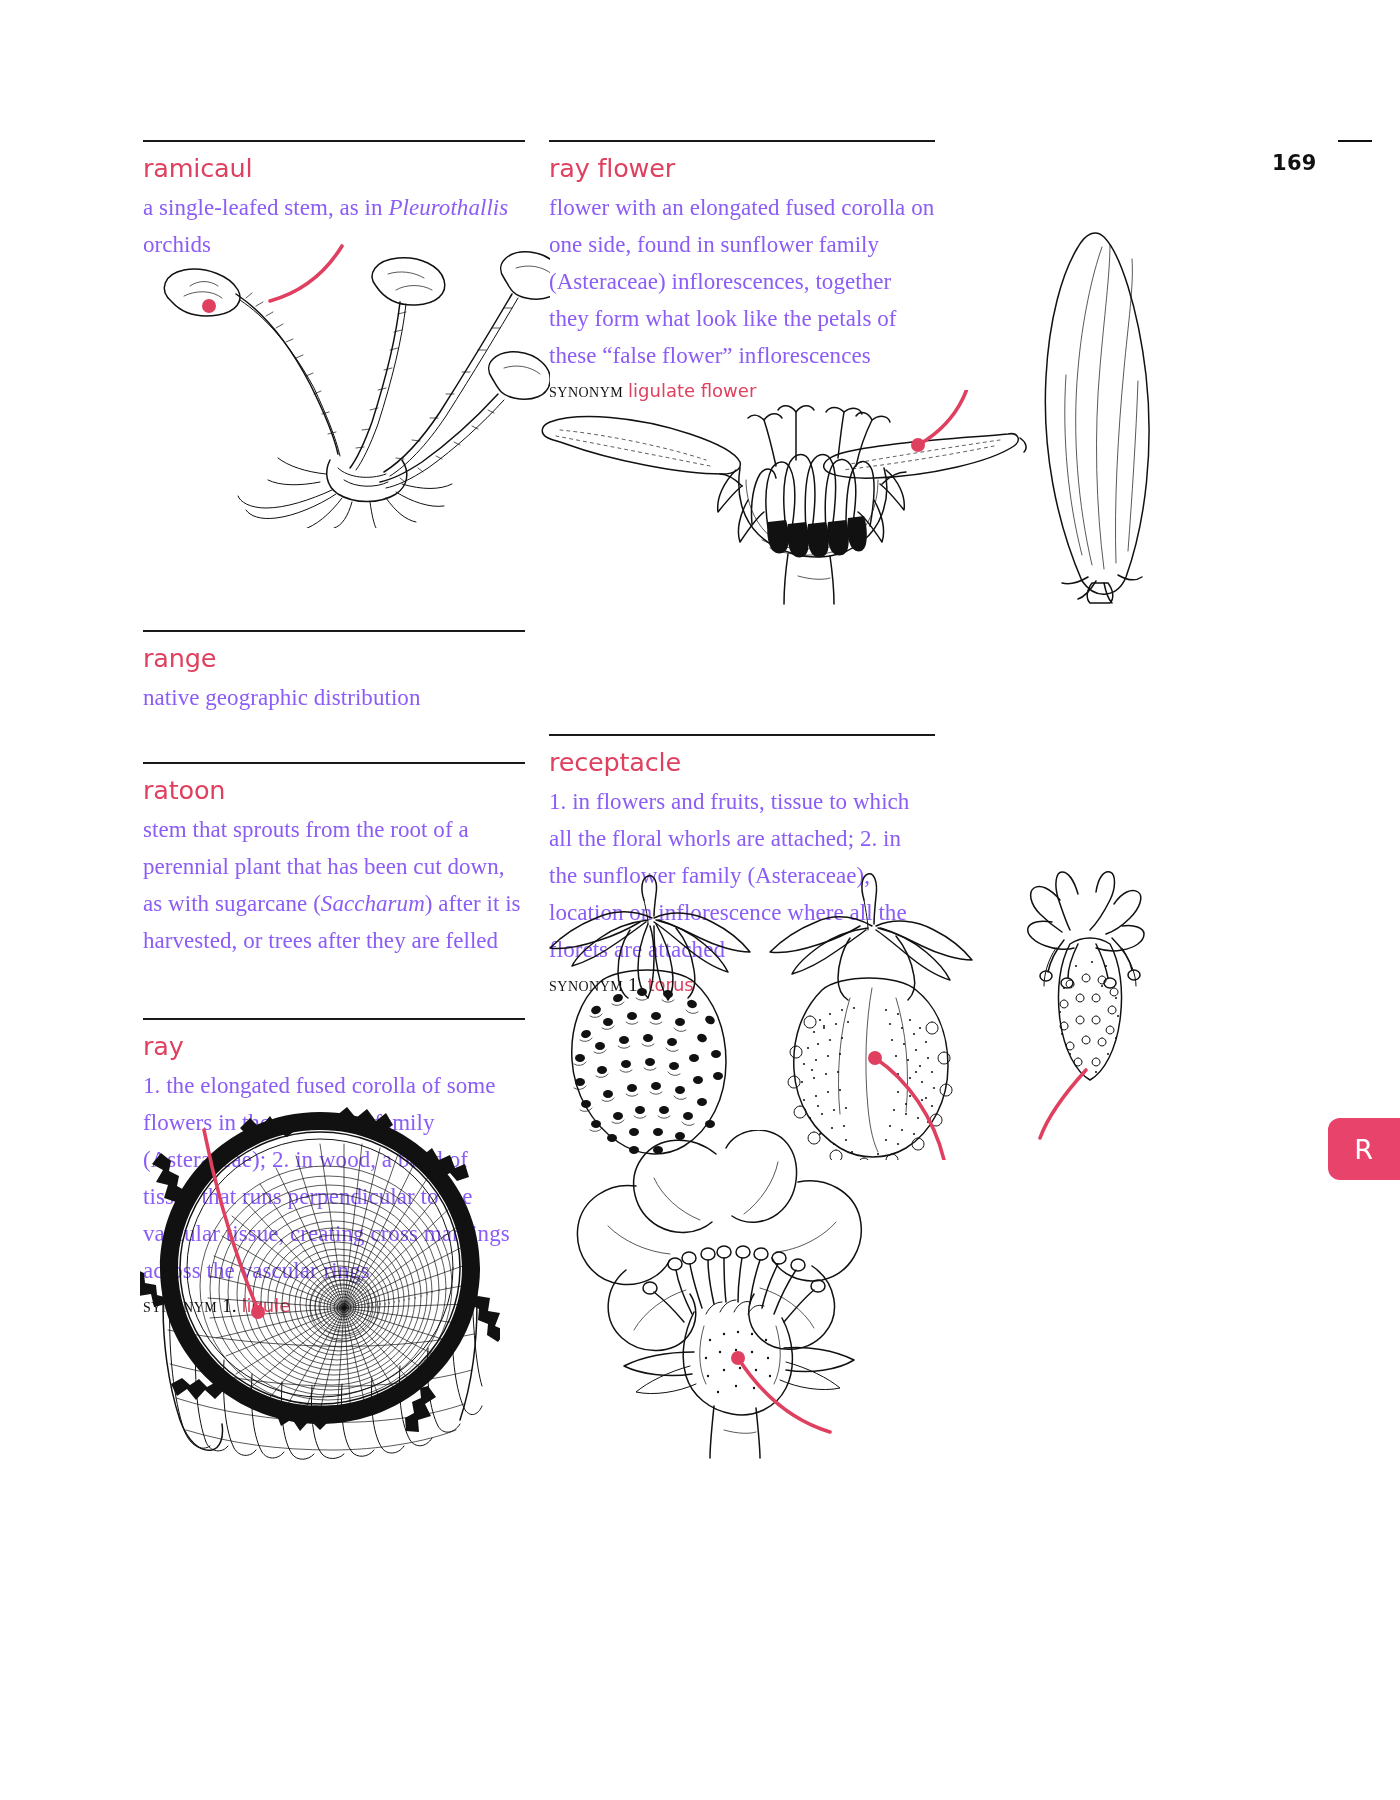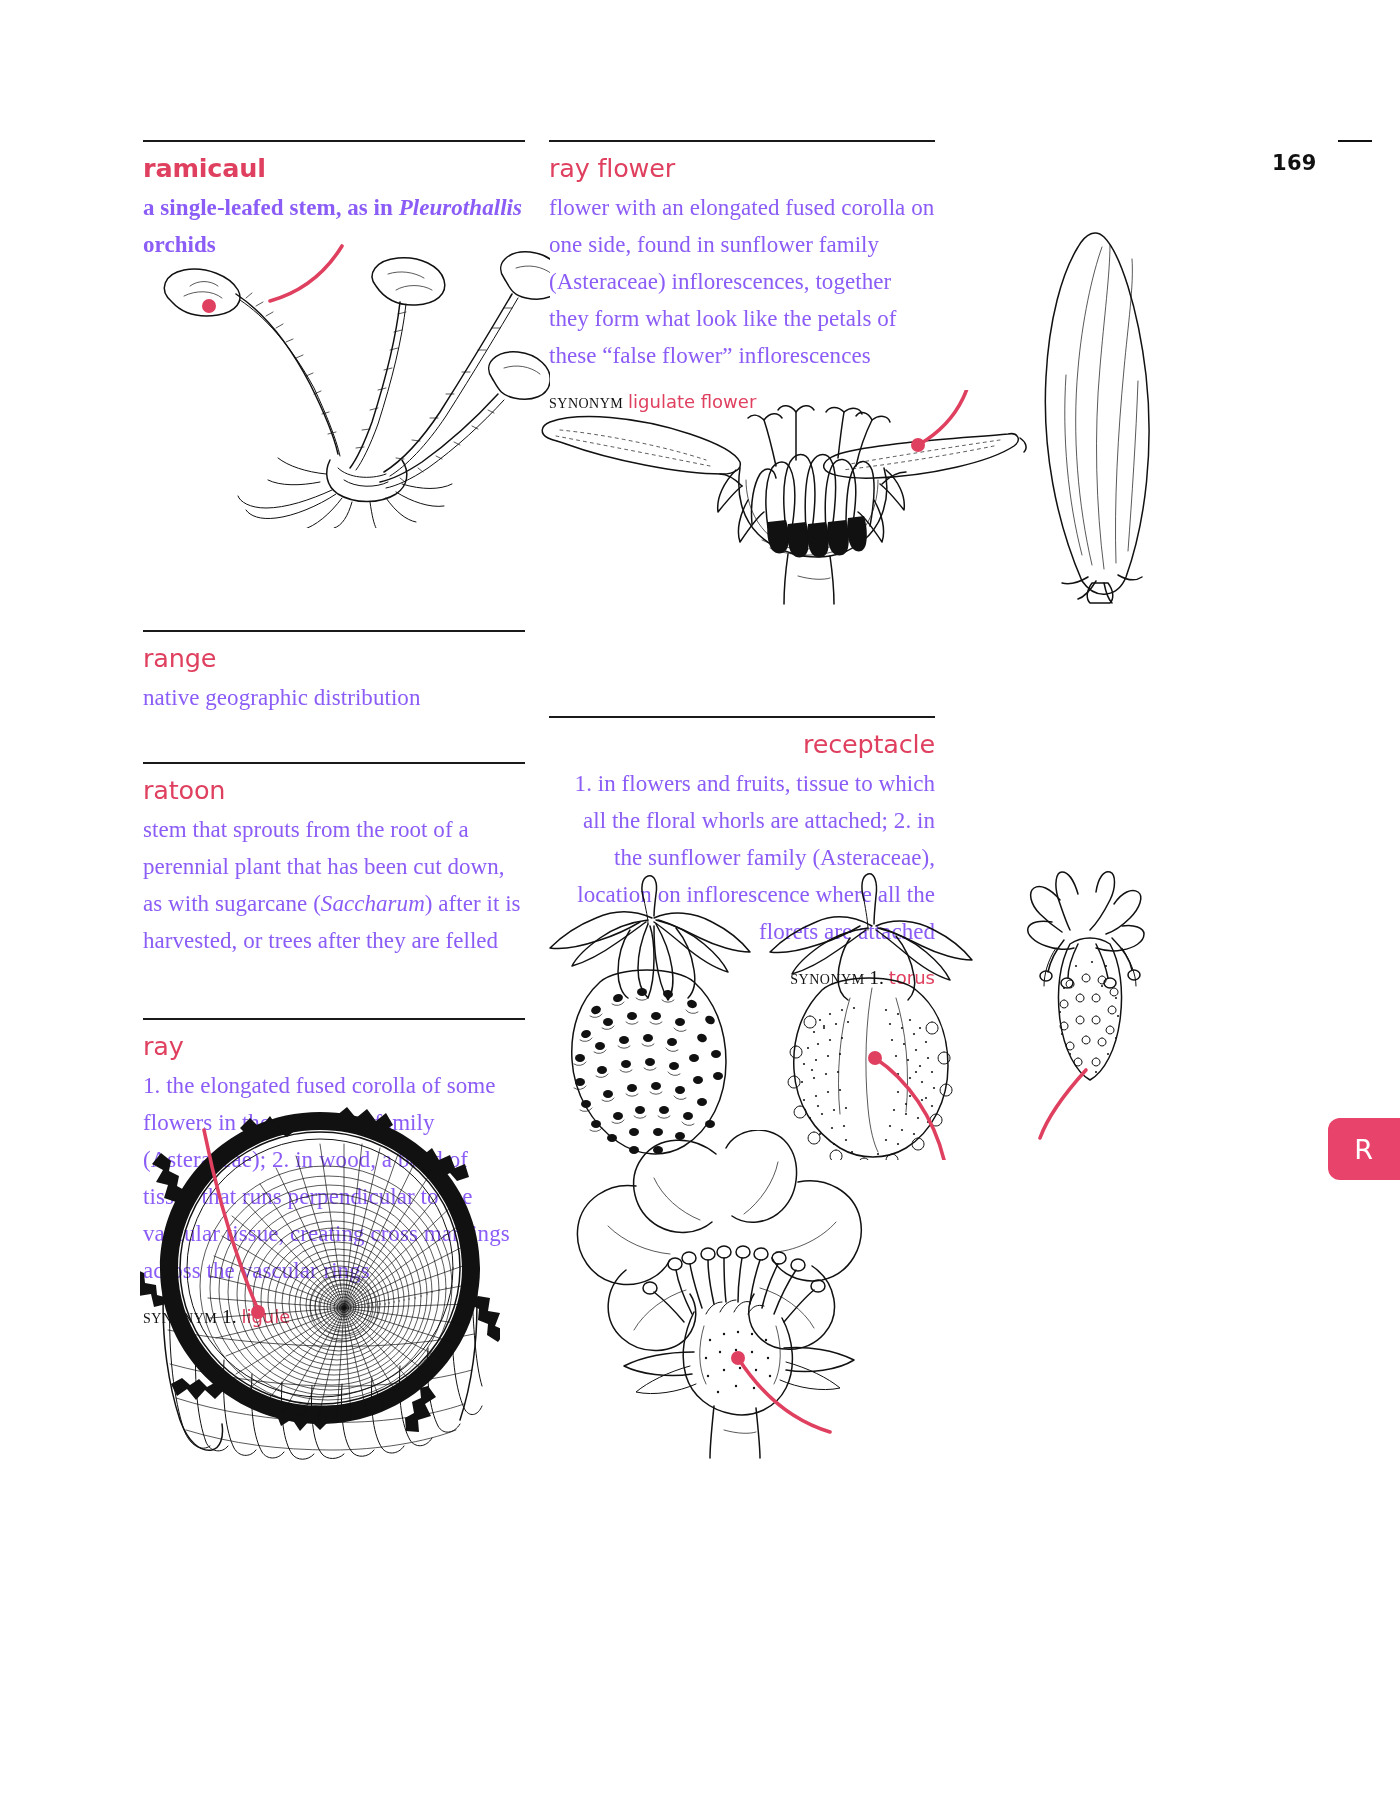--- a/index.html
+++ b/index.html
@@ -90,21 +90,21 @@
     font-size: 23px;
     line-height: 1.615;
     color: #8b5cf6;
     letter-spacing: 0.05px;
   }
   .defn i { font-style: italic; }
 
   .xref {
     font-size: 19px;
     line-height: 1.5;
-    margin-top: 12px;
+    margin-top: 1px;
     white-space: nowrap;
   }
   .xref .lbl {
     font-family: "Liberation Serif", serif;
     font-variant: small-caps;
     text-transform: lowercase;
     font-size: 20.5px;
     letter-spacing: 0.5px;
     color: #111;
   }
@@ -136,21 +136,21 @@
 
   <div class="folio">
     <div class="folio-rule"></div>
     <div class="folio-num">169</div>
   </div>
 
   <div class="thumb-tab">
     <span>R</span>
   </div>
 
-  <div class="entry col-left" style="top:140px;font-weight:bold;">
+  <div class="entry col-left" style="top:140px;">
     <div class="rule"></div>
     <div class="headword">ramicaul</div>
     <div class="defn">a single-leafed stem, as in <i>Pleurothallis</i> orchids</div>
   </div>
 
   <div class="illus" style="left:80px; top:228px;">
     <svg width="470" height="300" viewBox="0 0 470 300">
       <g class="ink">
 
         <path d="M92 74 C78 62 84 46 104 42 C126 38 150 48 158 62 C164 73 156 84 138 87 C118 90 102 85 92 74 Z"></path>
@@ -478,21 +478,21 @@
       <g class="hair">
         <path d="M232 150 C252 160 288 162 312 154"></path>
         <path d="M240 158 C258 166 288 168 308 160"></path>
       </g>
 
       <path class="lead" d="M440 -48 C448 -10 430 30 390 54"></path>
       <circle class="leaddot" cx="388" cy="55" r="7"></circle>
     </svg>
   </div>
 
-  <div class="entry col-right" style="top:716px;text-align:right;">
+  <div class="entry col-right" style="top:734px;">
     <div class="rule"></div>
     <div class="headword">receptacle</div>
     <div class="defn">1. in flowers and fruits, tissue to which all the floral whorls are attached; 2. in the sunflower family (Asteraceae), location on inflorescence where all the florets are attached</div>
     <div class="xref">
       <span class="lbl">synonym</span>
       <span class="num">1.</span>
       <span class="val">torus</span>
     </div>
   </div>
 

